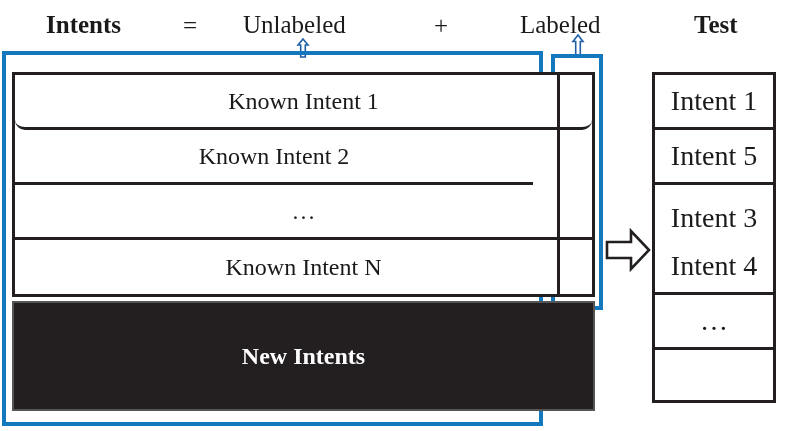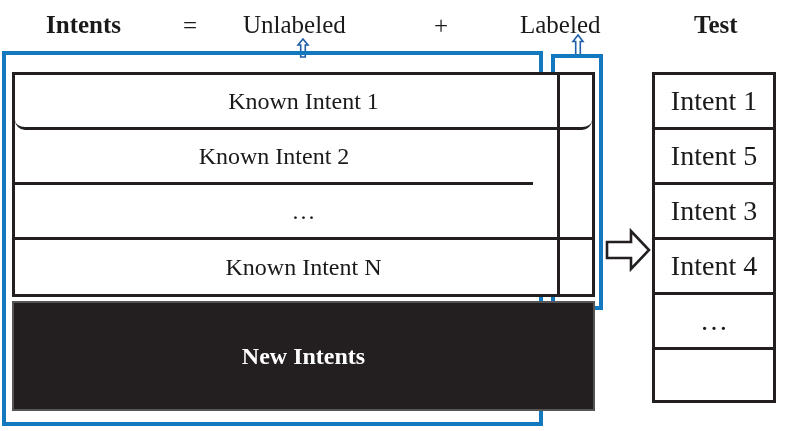--- a/index.html
+++ b/index.html
@@ -180,21 +180,21 @@
   <div class="test-table" style="left:652px; top:72px; width:124px; height:331px;">
 
     <div class="test-row" style="top:0px;   height:55px;">
       <span>Intent 1</span>
     </div>
 
     <div class="test-row" style="top:55px;  height:55px;">
       <span>Intent 5</span>
     </div>
 
-    <div class="test-row" style="top:110px; height:55px;">
+    <div class="test-row" style="top:117px; height:55px;">
       <span>Intent 3</span>
     </div>
 
     <div class="test-row" style="top:165px; height:55px;">
       <span>Intent 4</span>
     </div>
 
     <div class="test-row" style="top:220px; height:55px;">
       <span>…</span>
     </div>

